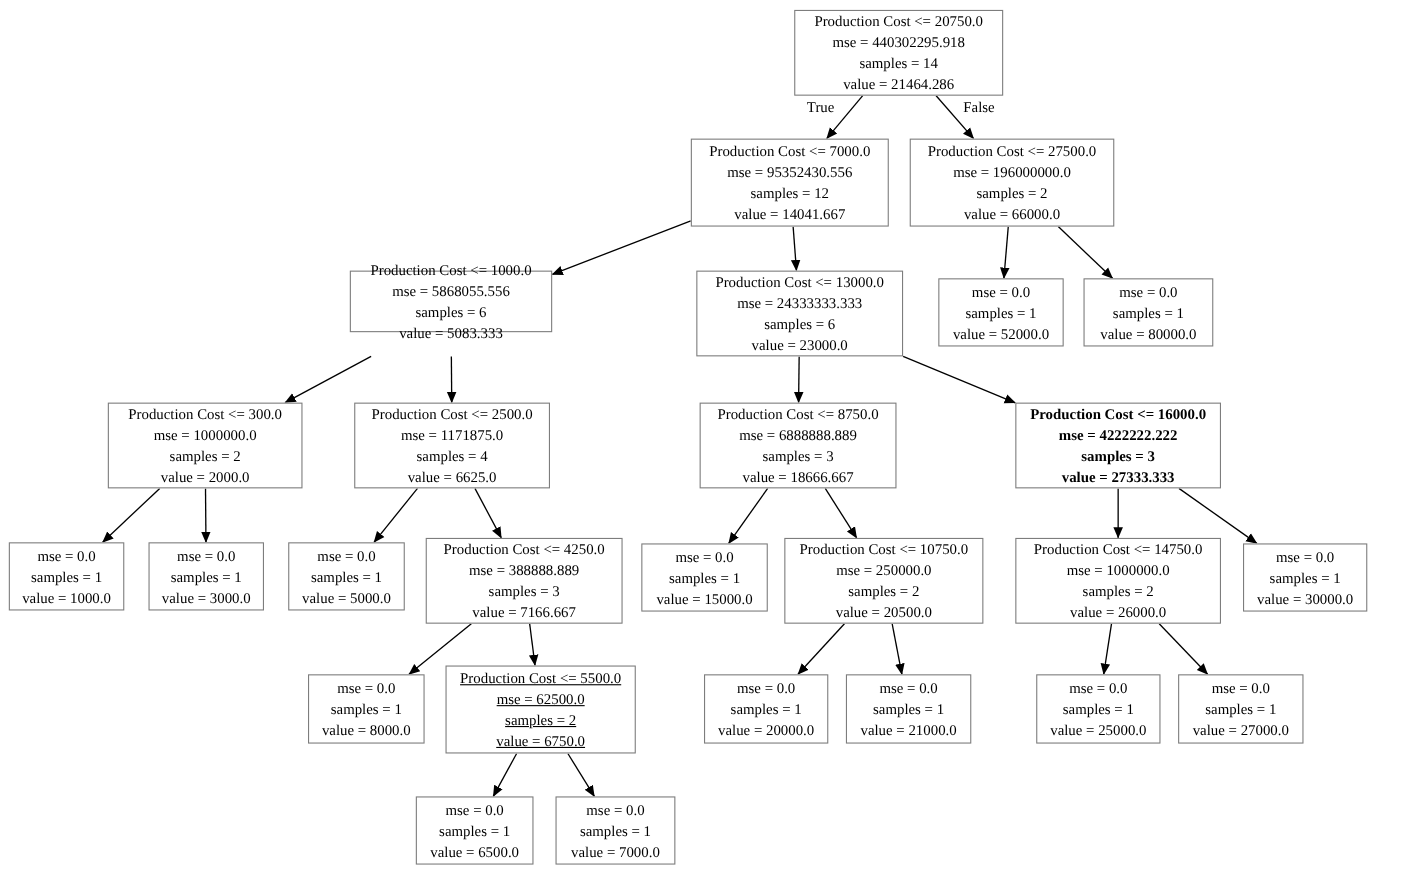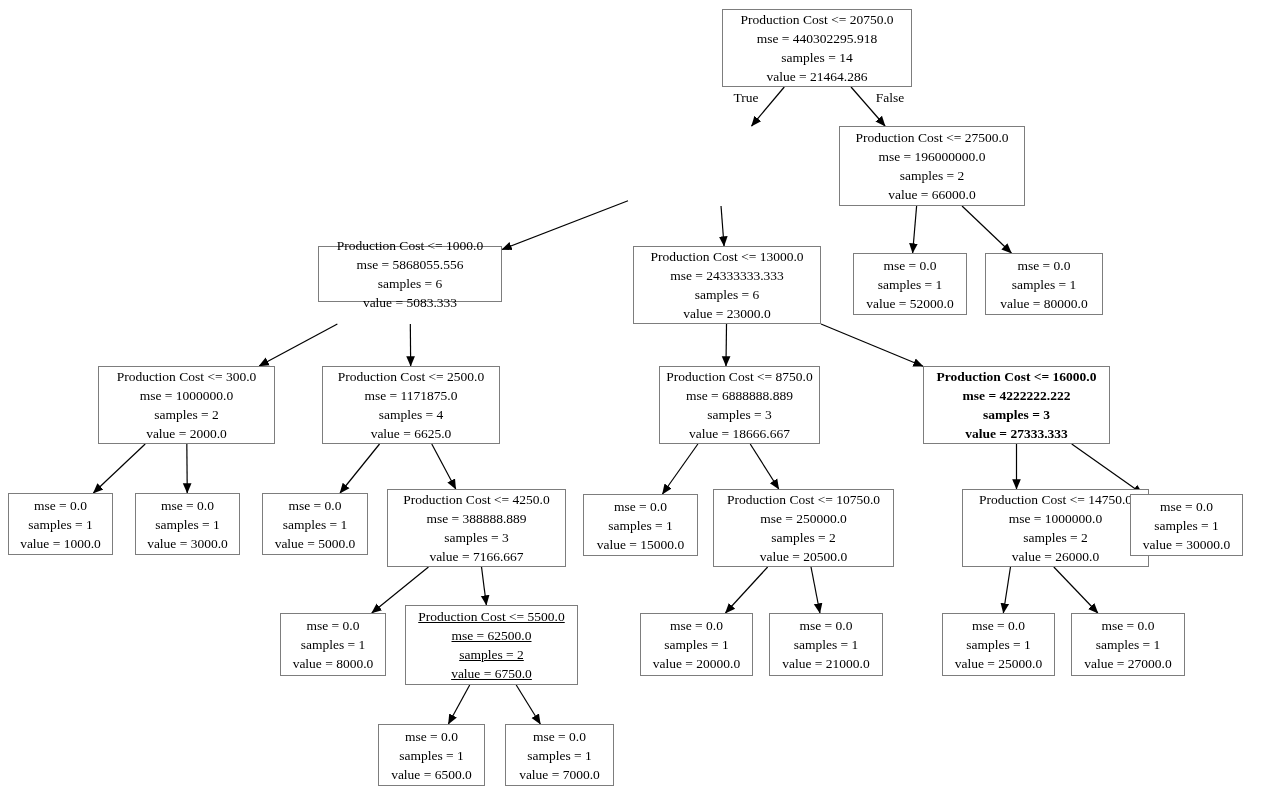--- a/index.html
+++ b/index.html
@@ -48,21 +48,27 @@
       <line x1="1053.8261802575107" y1="567" x2="1097.851931330472" y2="613" stroke="#000000" stroke-width="1.2" marker-end="url(#arrow)"></line>
       <line x1="469.6818181818182" y1="685" x2="448.40909090909093" y2="724" stroke="#000000" stroke-width="1.2" marker-end="url(#arrow)"></line>
       <line x1="516.2272727272727" y1="685" x2="540.3363636363637" y2="724" stroke="#000000" stroke-width="1.2" marker-end="url(#arrow)"></line>
     </svg>
 <div class="node" style="left: 722px; top: 9px; width: 190px; height: 78px; border-color: rgb(125, 125, 125);">
       <div class="nline">Production Cost &lt;= 20750.0</div>
       <div class="nline">mse = 440302295.918</div>
       <div class="nline">samples = 14</div>
       <div class="nline">value = 21464.286</div>
     </div>
-    <div class="node" style="left: 827px; top: 126px; width: 186px; height: 80px; border-color: rgb(125, 125, 125); margin-left: 12px;">
+    <div class="node" style="left: 628px; top: 126px; width: 180px; height: 80px; border-color: rgb(125, 125, 125);">
+      <div class="nline">Production Cost &lt;= 7000.0</div>
+      <div class="nline">mse = 95352430.556</div>
+      <div class="nline">samples = 12</div>
+      <div class="nline">value = 14041.667</div>
+    </div>
+    <div class="node" style="left: 827px; top: 126px; width: 186px; height: 80px; border-color: rgb(125, 125, 125);">
       <div class="nline">Production Cost &lt;= 27500.0</div>
       <div class="nline">mse = 196000000.0</div>
       <div class="nline">samples = 2</div>
       <div class="nline">value = 66000.0</div>
     </div>
     <div class="node" style="left: 318px; top: 246px; width: 184px; height: 56px; border-color: rgb(125, 125, 125);">
       <div class="nline">Production Cost &lt;= 1000.0</div>
       <div class="nline">mse = 5868055.556</div>
       <div class="nline">samples = 6</div>
       <div class="nline">value = 5083.333</div>
@@ -88,21 +94,21 @@
       <div class="nline">mse = 1000000.0</div>
       <div class="nline">samples = 2</div>
       <div class="nline">value = 2000.0</div>
     </div>
     <div class="node" style="left: 322px; top: 366px; width: 178px; height: 78px; border-color: rgb(125, 125, 125);">
       <div class="nline">Production Cost &lt;= 2500.0</div>
       <div class="nline">mse = 1171875.0</div>
       <div class="nline">samples = 4</div>
       <div class="nline">value = 6625.0</div>
     </div>
-    <div class="node" style="left: 636px; top: 366px; width: 161px; height: 78px; border-color: rgb(125, 125, 125); margin-left: 23px;">
+    <div class="node" style="left: 636px; top: 366px; width: 179px; height: 78px; border-color: rgb(125, 125, 125);">
       <div class="nline">Production Cost &lt;= 8750.0</div>
       <div class="nline">mse = 6888888.889</div>
       <div class="nline">samples = 3</div>
       <div class="nline">value = 18666.667</div>
     </div>
     <div class="node" style="left: 923px; top: 366px; width: 187px; height: 78px; border-color: rgb(125, 125, 125); font-weight: bold;">
       <div class="nline">Production Cost &lt;= 16000.0</div>
       <div class="nline">mse = 4222222.222</div>
       <div class="nline">samples = 3</div>
       <div class="nline">value = 27333.333</div>
@@ -132,21 +138,21 @@
       <div class="nline">mse = 0.0</div>
       <div class="nline">samples = 1</div>
       <div class="nline">value = 15000.0</div>
     </div>
     <div class="node" style="left: 713px; top: 489px; width: 181px; height: 78px; border-color: rgb(125, 125, 125);">
       <div class="nline">Production Cost &lt;= 10750.0</div>
       <div class="nline">mse = 250000.0</div>
       <div class="nline">samples = 2</div>
       <div class="nline">value = 20500.0</div>
     </div>
-    <div class="node" style="left: 923px; top: 489px; width: 187px; height: 78px; border-color: rgb(125, 125, 125); margin-left: 39px;">
+    <div class="node" style="left: 923px; top: 489px; width: 187px; height: 78px; border-color: rgb(125, 125, 125);">
       <div class="nline">Production Cost &lt;= 14750.0</div>
       <div class="nline">mse = 1000000.0</div>
       <div class="nline">samples = 2</div>
       <div class="nline">value = 26000.0</div>
     </div>
     <div class="node" style="left: 1130px; top: 494px; width: 113px; height: 62px; border-color: rgb(125, 125, 125);">
       <div class="nline">mse = 0.0</div>
       <div class="nline">samples = 1</div>
       <div class="nline">value = 30000.0</div>
     </div>

